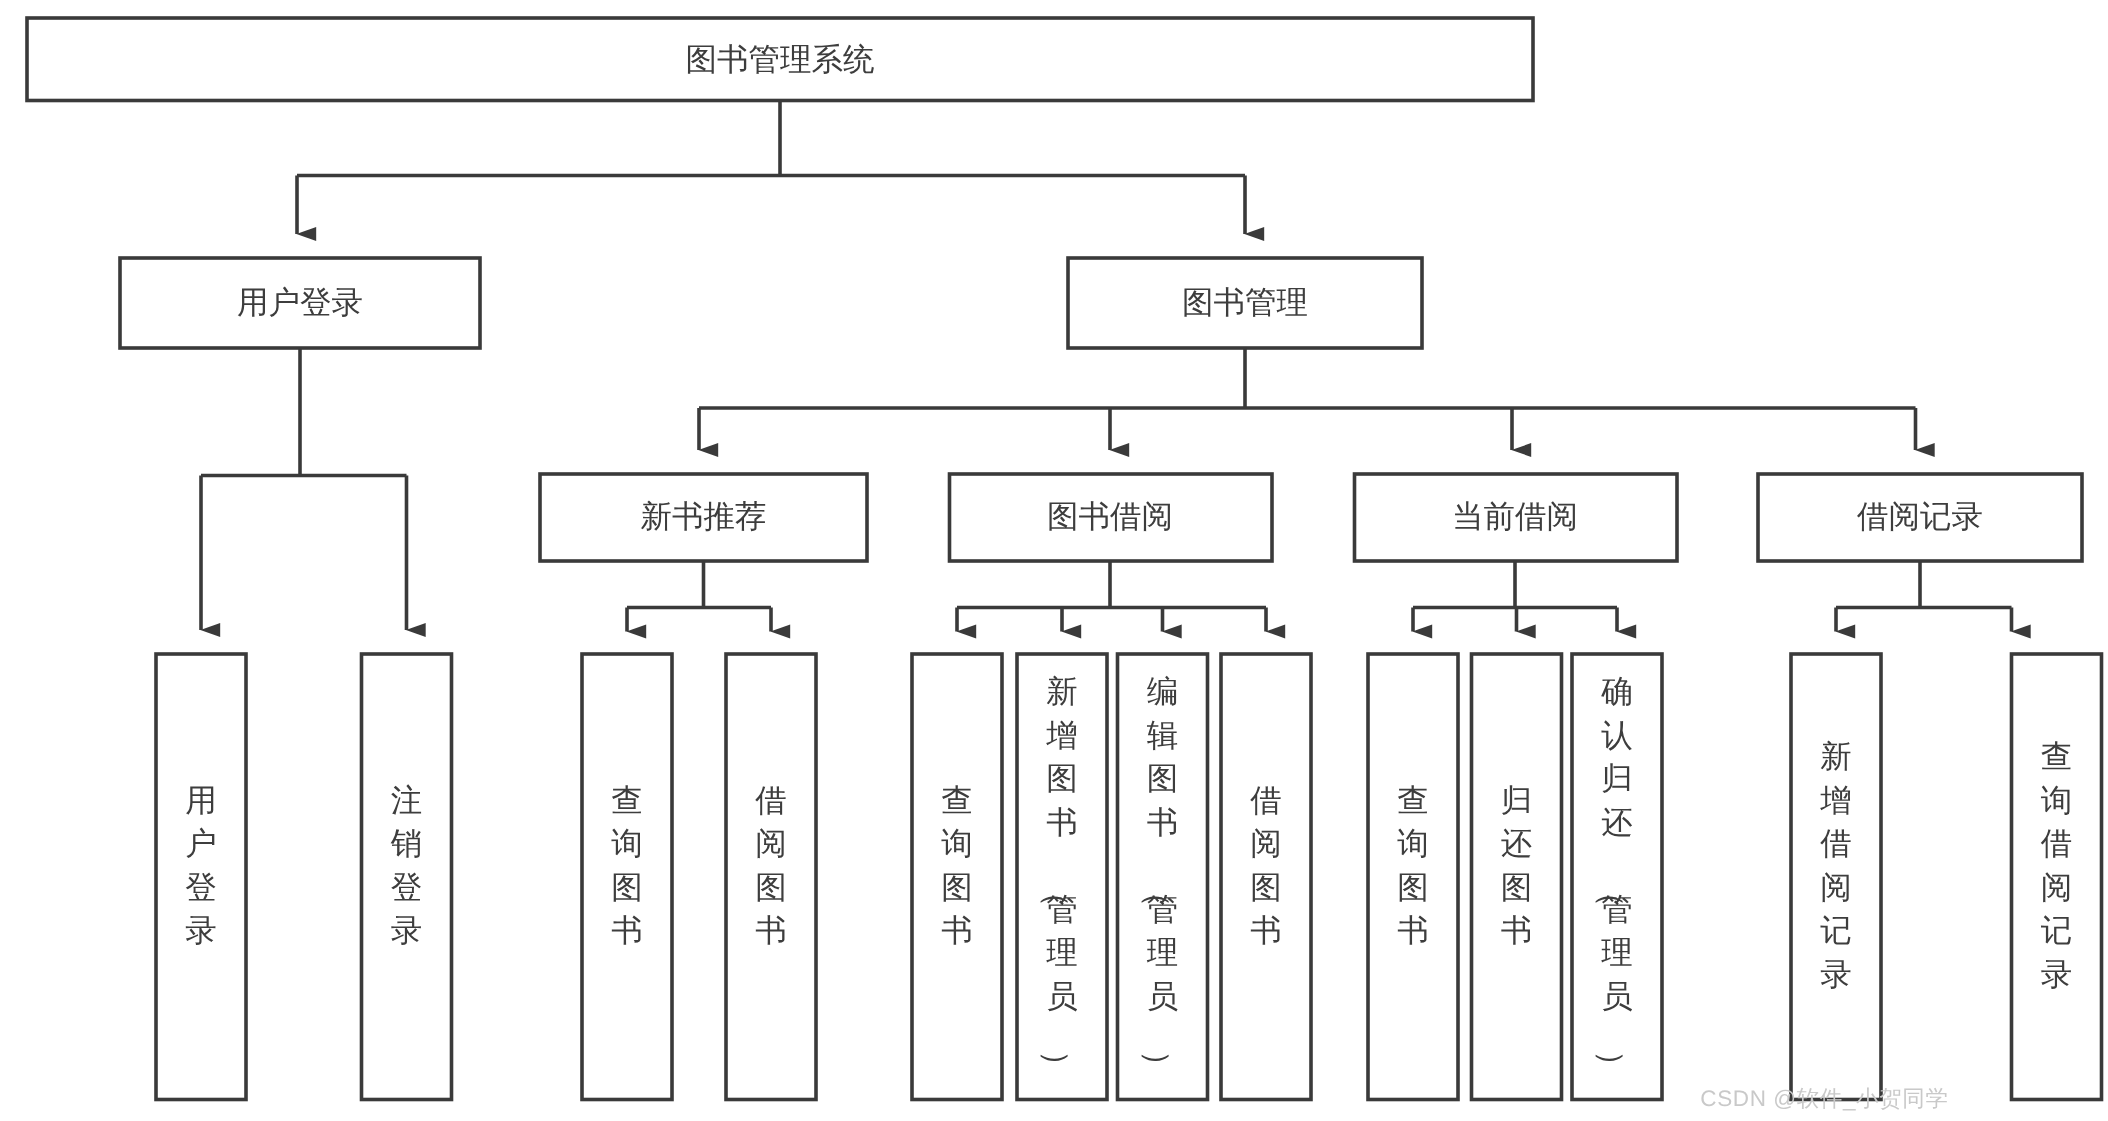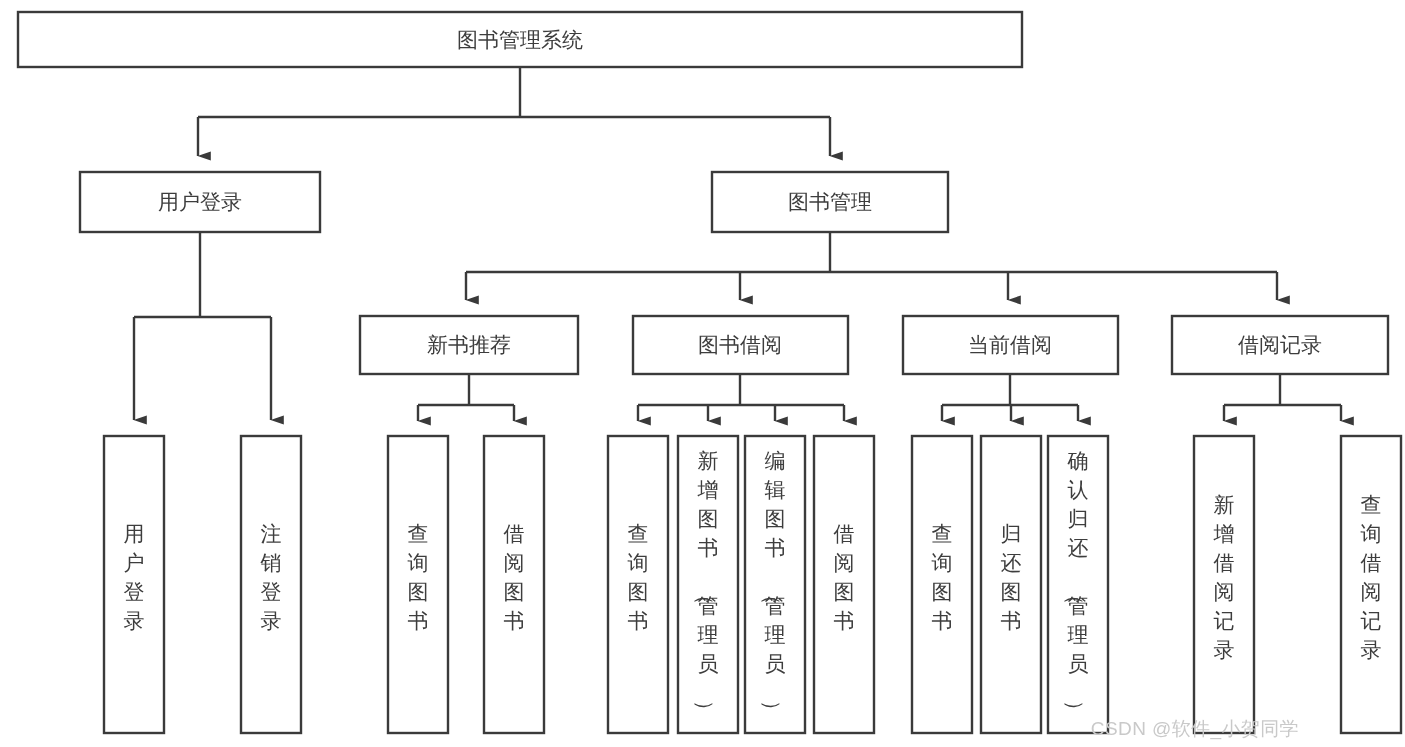--- a/index.html
+++ b/index.html
@@ -53,21 +53,21 @@
   }
   .arrow-head {
     fill: #3a3a3a;
     stroke: none;
   }
   .watermark-text {
     position: absolute;
     right: 8px;
     bottom: 5px;
     font-family: "Liberation Sans", "DejaVu Sans", sans-serif;
-    font-size: 19px;
+    font-size: 15px;
     color: #c9c9c9;
     letter-spacing: 0.4px;
     white-space: nowrap;
     user-select: none;
   }
 </style>
 </head>
 <body>
 
 <div id="diagram-root">

